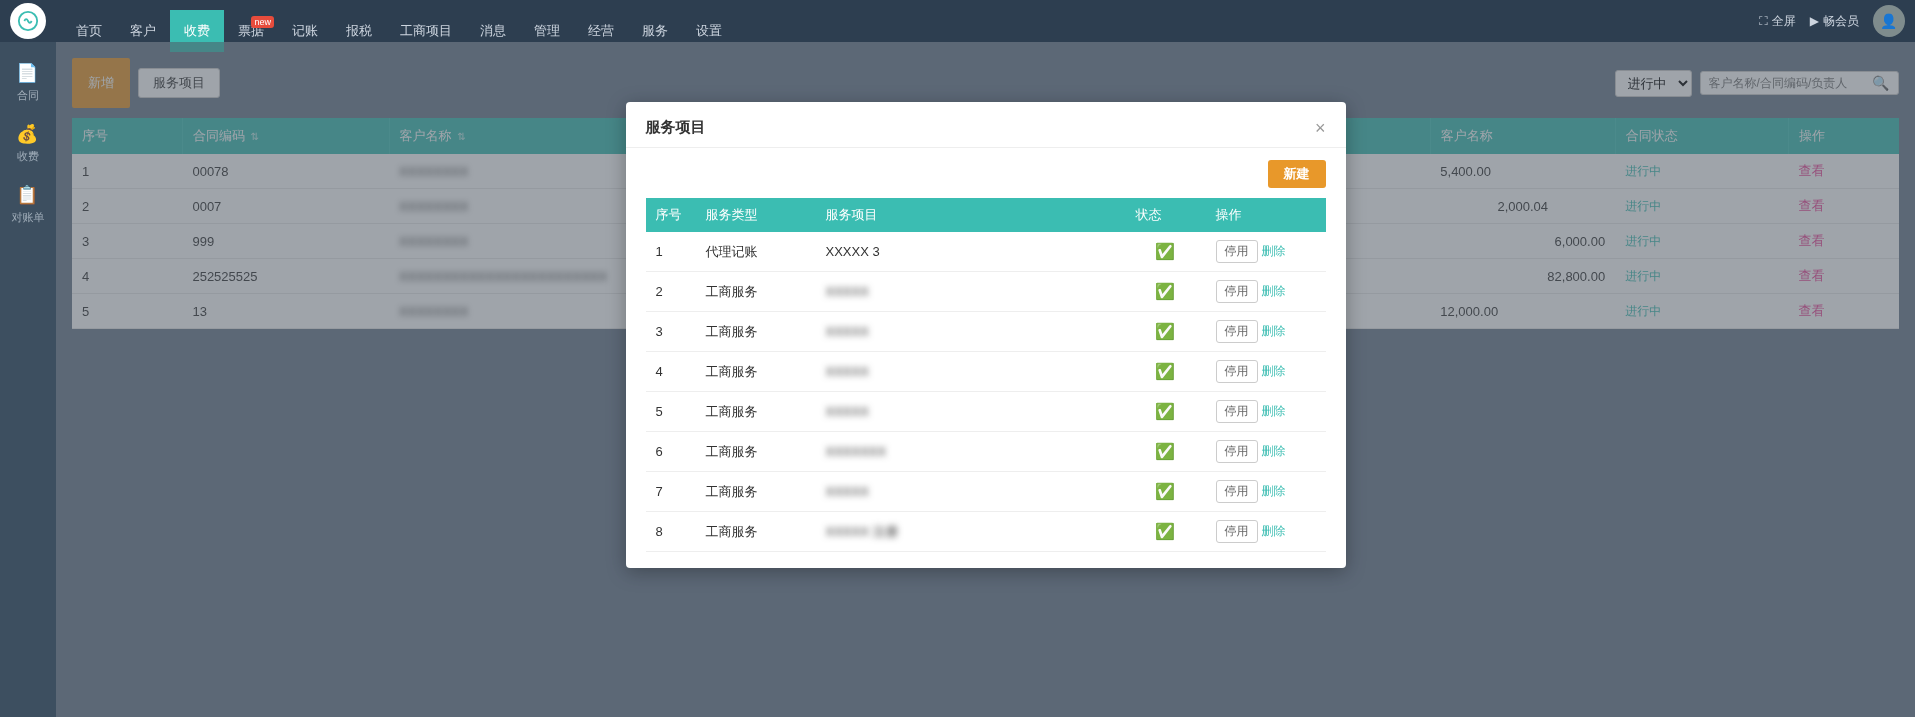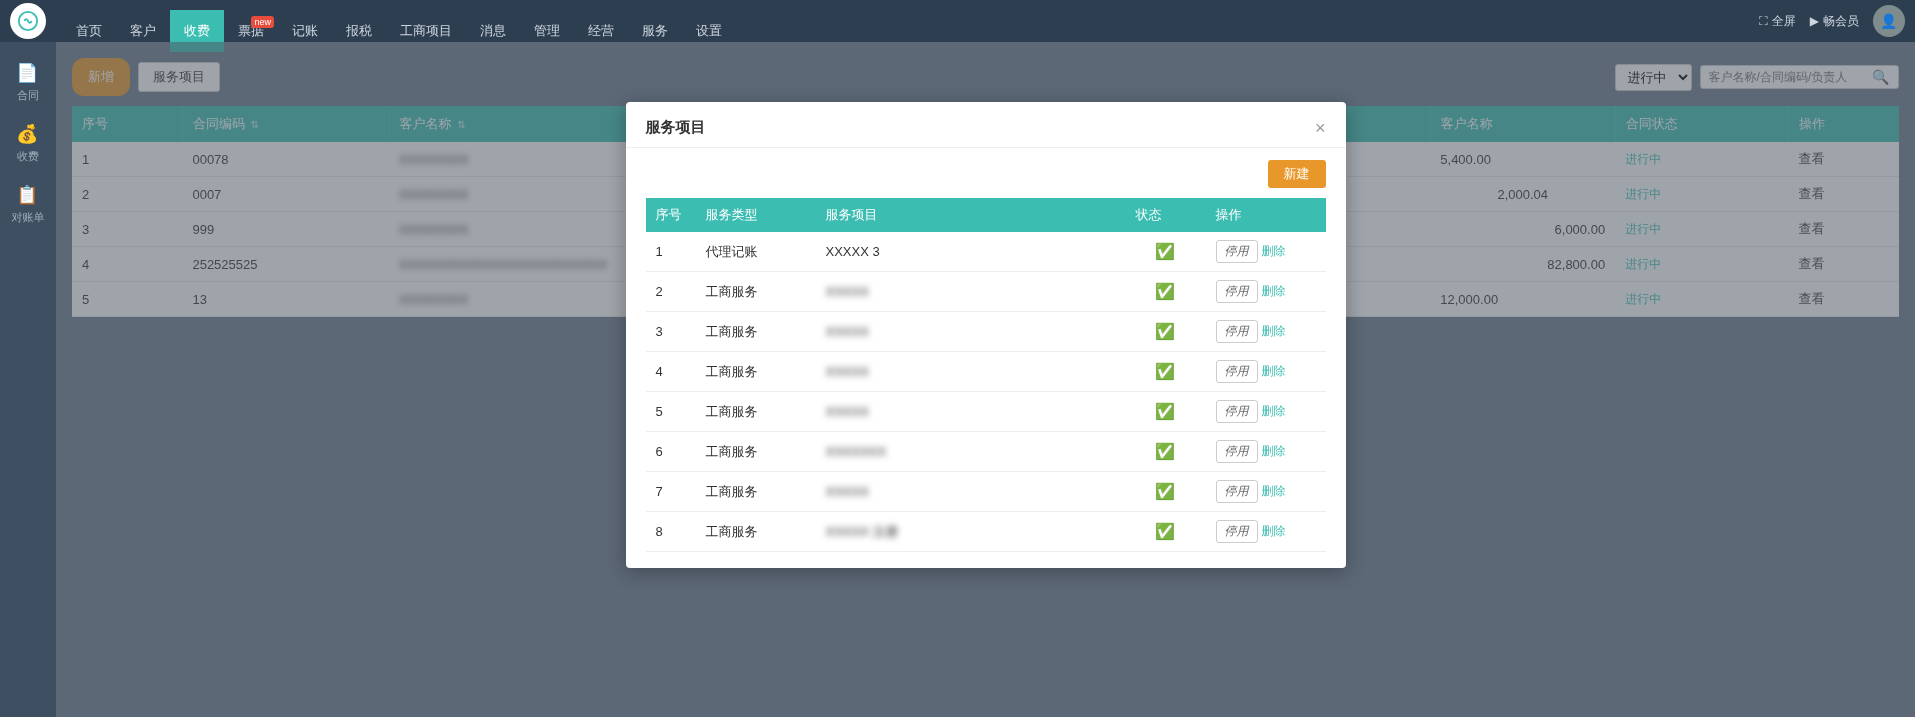--- a/index.html
+++ b/index.html
@@ -92,22 +92,22 @@
 
     
     .table-toolbar {
       display: flex; align-items: center; gap: 8px;
       margin-bottom: 10px;
     }
     .btn-add {
       background: #e8982a;
       color: #fff;
       border: none;
-      padding: 10px 16px;
-      border-radius: 12px;
+      padding: 16px 16px;
+      border-radius: 2px;
       cursor: pointer;
       font-size: 13px;
     }
     .btn-service {
       background: #fff;
       color: #333;
       border: 1px solid #ccc;
       padding: 5px 14px;
       border-radius: 3px;
       cursor: pointer;
@@ -153,21 +153,21 @@
       padding: 8px 10px;
       font-size: 13px;
       color: #333;
     }
     .blurred { filter: blur(3px); user-select: none; }
     .status-badge {
       color: #3bbdb2;
       font-size: 12px;
     }
     .action-link {
-      color: #404040;
+      color: #ec4899;
       cursor: pointer;
       text-decoration: none;
     }
     .sort-icon { font-size: 10px; margin-left: 2px; color: rgba(255,255,255,0.7); }
 
     
     .overlay {
       position: fixed;
       top: 42px; left: 56px; right: 0; bottom: 0;
       background: rgba(80, 90, 100, 0.55);
@@ -205,20 +205,21 @@
       display: flex; justify-content: flex-end; margin-bottom: 10px;
     }
     .btn-new-dialog {
       background: #e8982a;
       color: #fff;
       border: none;
       padding: 5px 16px;
       border-radius: 3px;
       cursor: pointer;
       font-size: 13px;
+      font-weight: bold;
     }
     .dialog-table-wrap {
       flex: 1; overflow-y: auto;
     }
     .dialog-table { width: 100%; border-collapse: collapse; }
     .dialog-table thead tr { background: #3bbdb2; color: #fff; }
     .dialog-table thead th {
       padding: 8px 10px;
       font-weight: normal;
       font-size: 13px;
@@ -237,21 +238,20 @@
     }
     .btn-stop {
       color: #666;
       background: none;
       border: 1px solid #ccc;
       padding: 2px 8px;
       border-radius: 3px;
       cursor: pointer;
       font-size: 12px;
       margin-right: 4px;
-      font-style: italic;
     }
     .btn-delete {
       color: #3bbdb2;
       background: none;
       border: none;
       padding: 0;
       cursor: pointer;
       font-size: 12px;
     }
     .scrollbar-visible::-webkit-scrollbar { width: 8px; }

